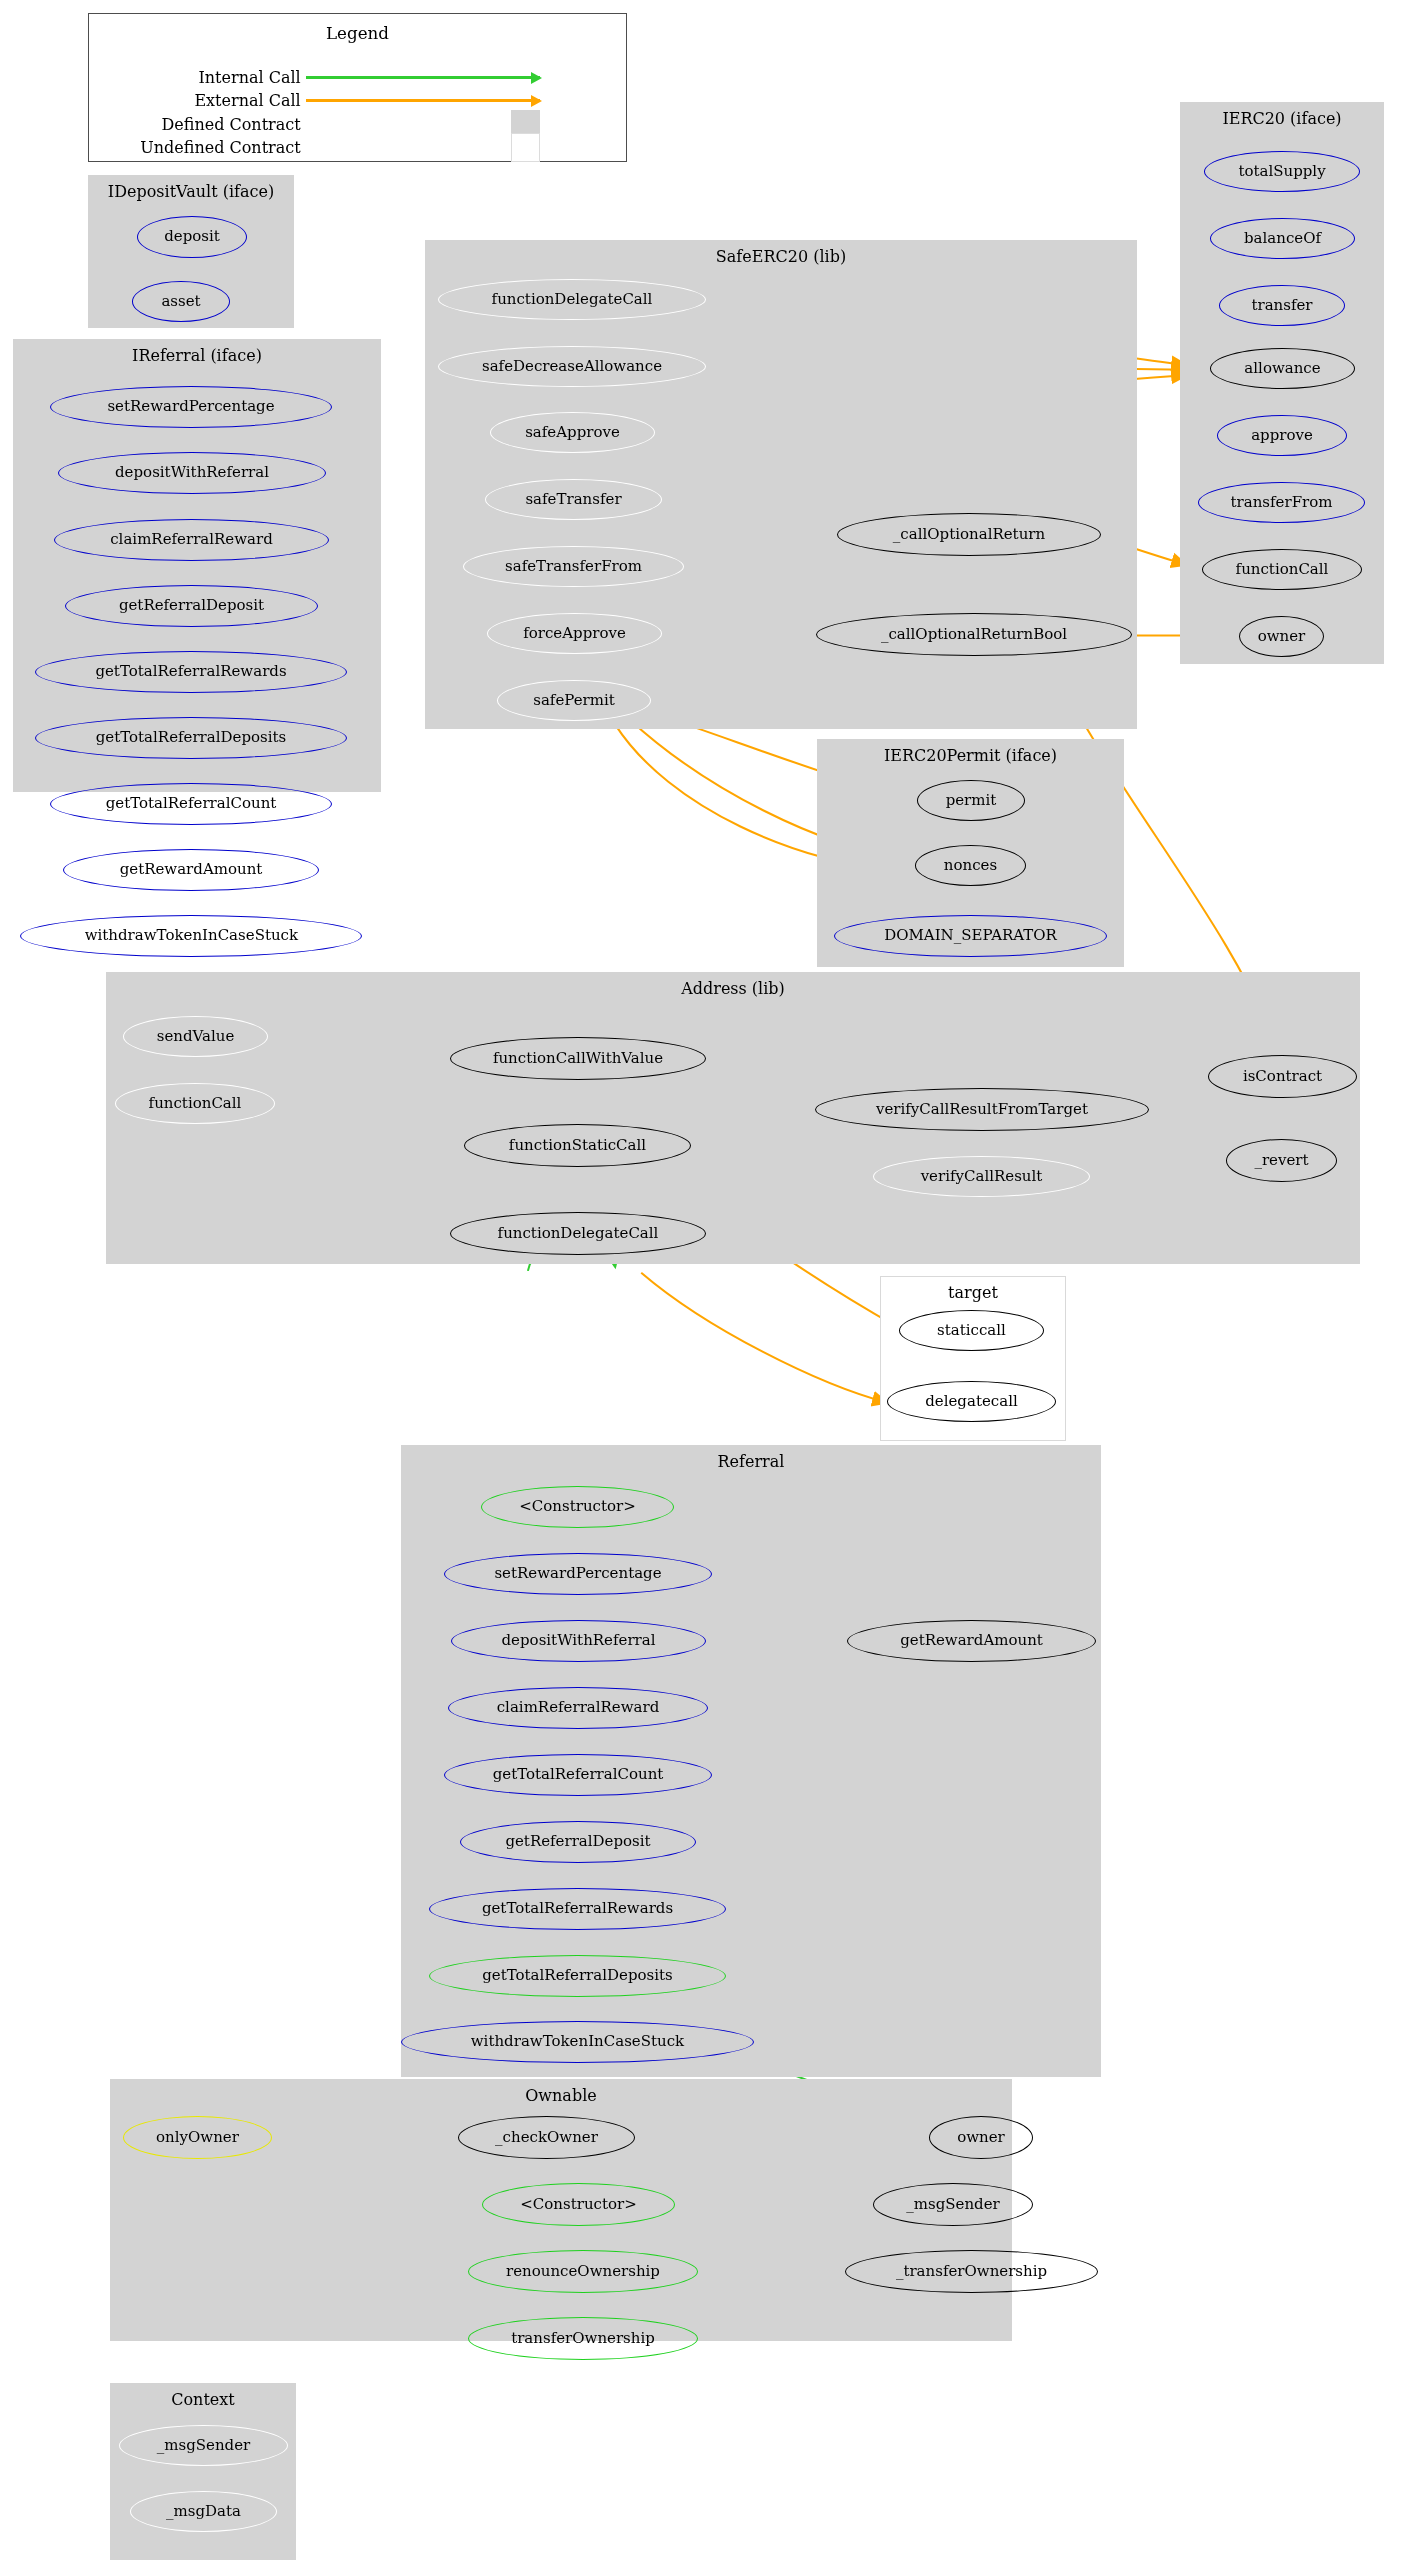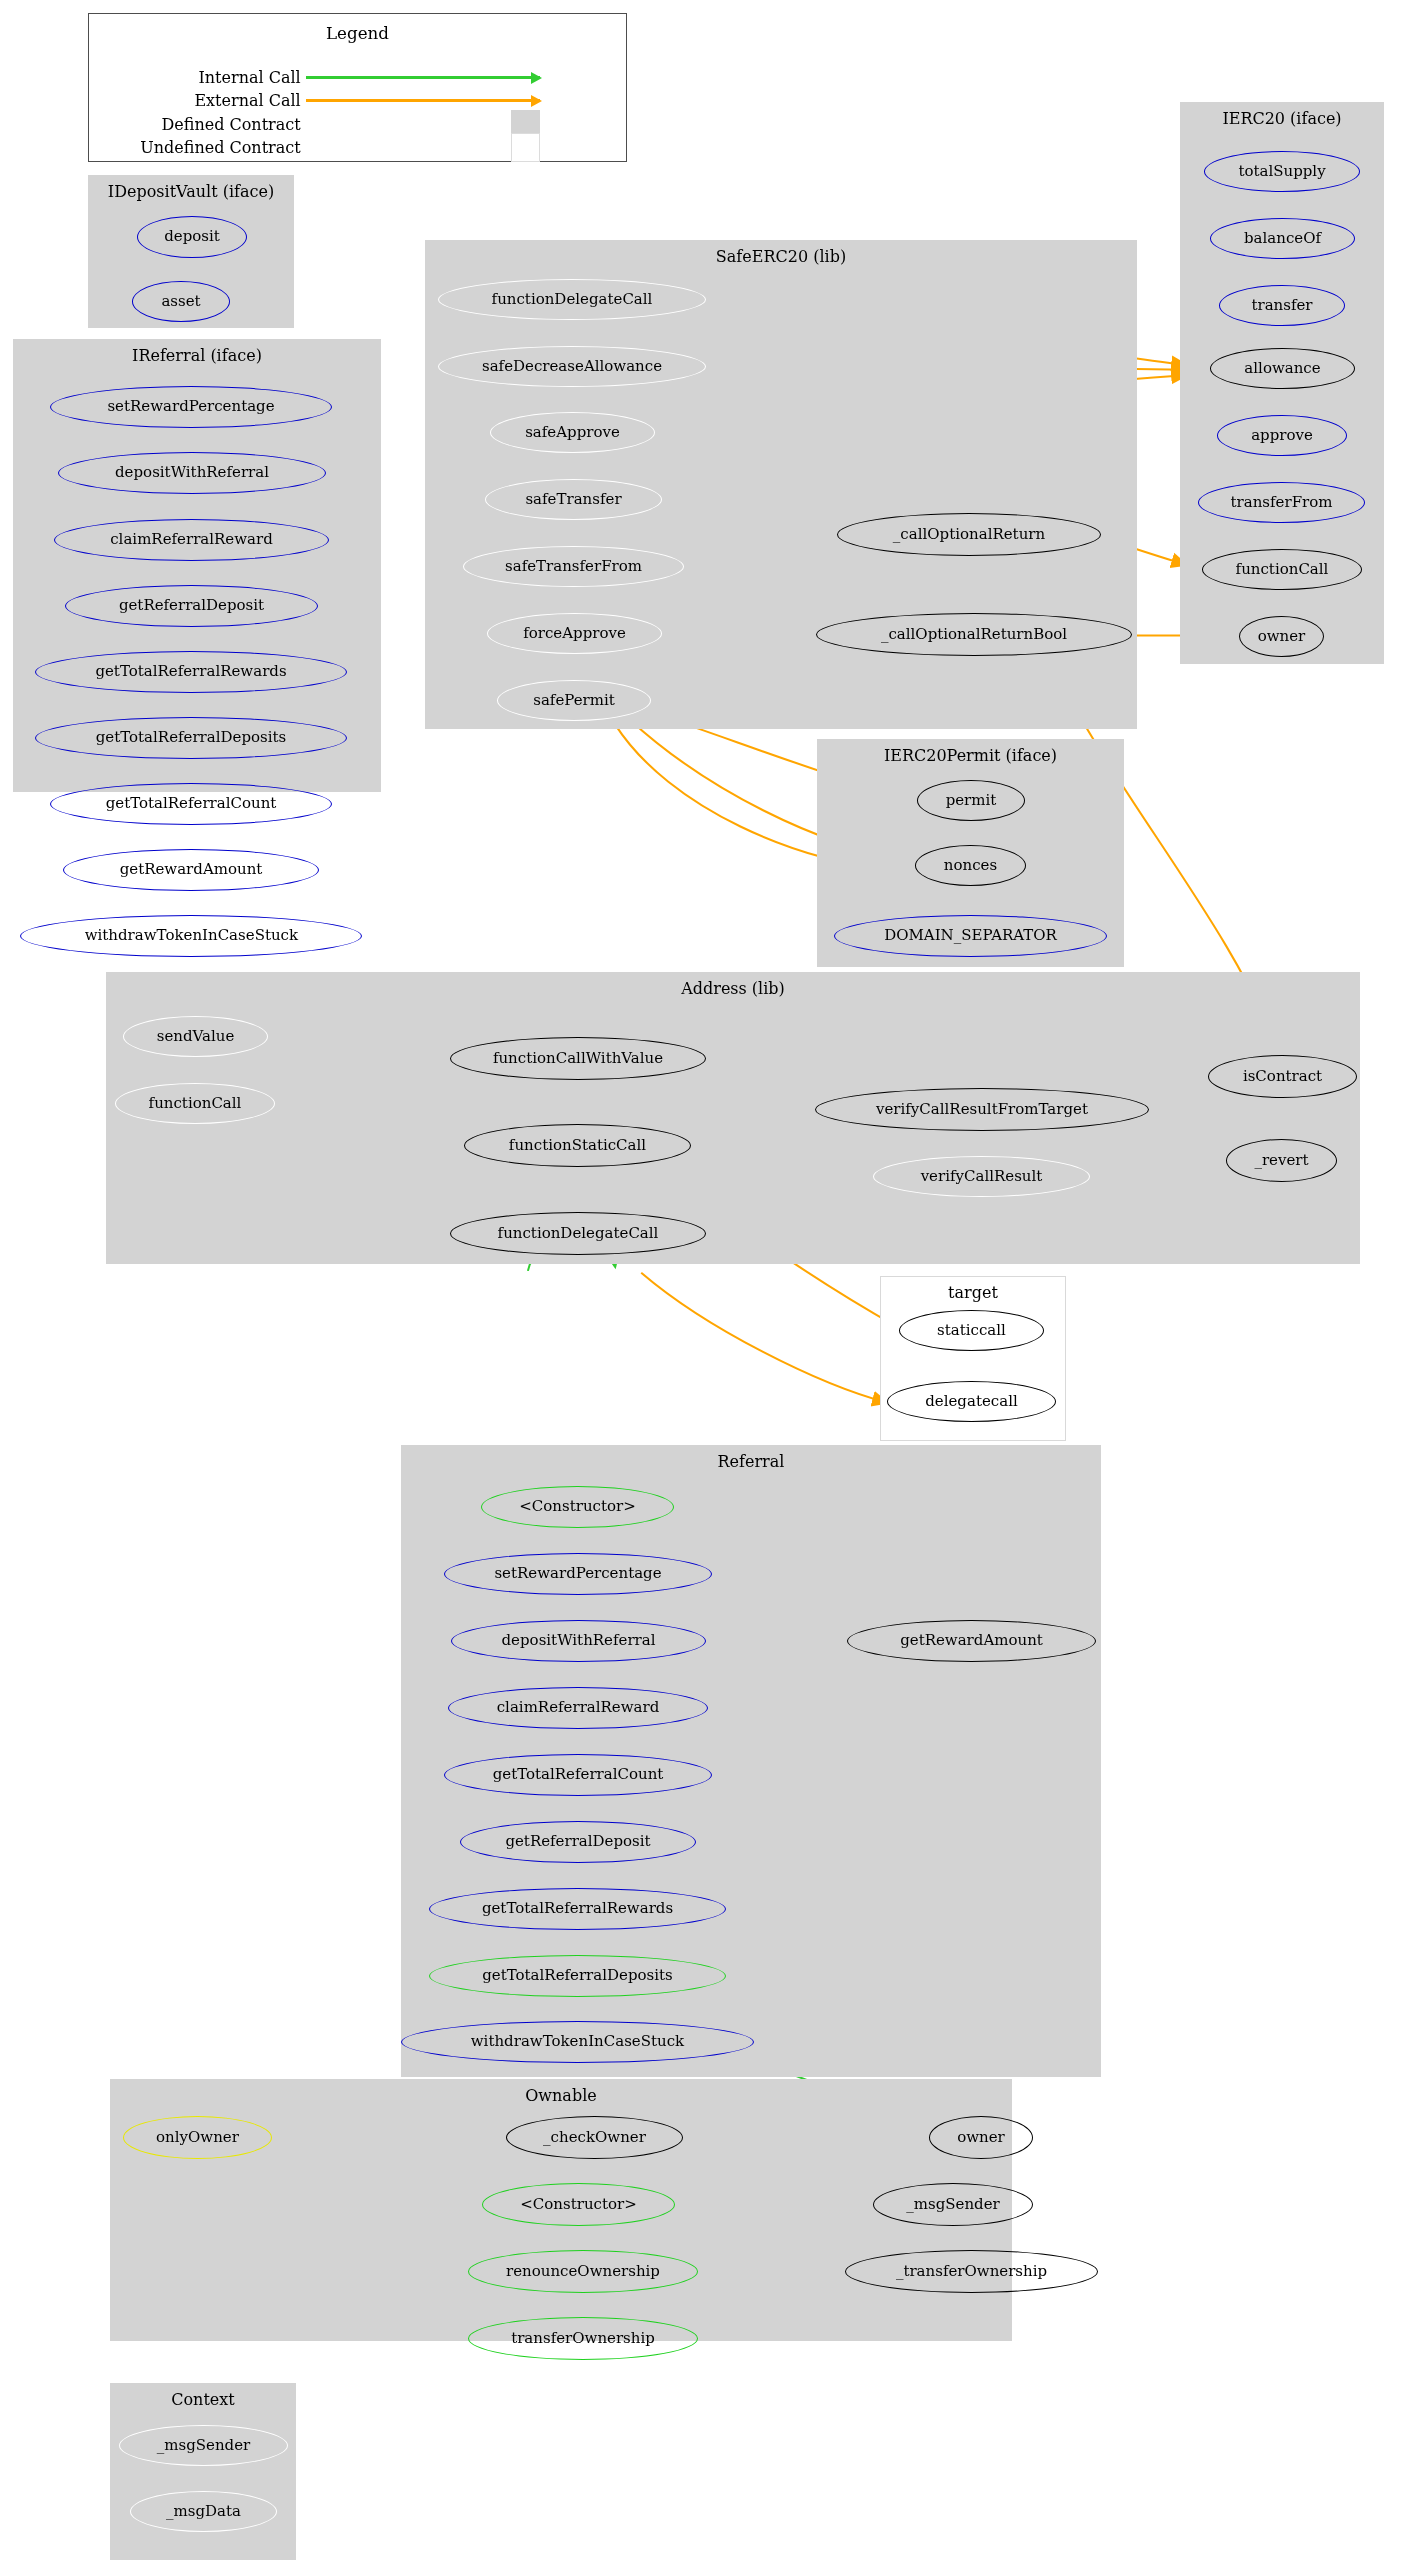--- a/index.html
+++ b/index.html
@@ -315,21 +315,21 @@
   <div class="node n-black" style="left:847px;top:1620px;width:249px;height:42px;">
     <span>getRewardAmount</span>
     </div>
 
   <div class="cluster" style="left:110px;top:2079px;width:902px;height:262px;">
     <div class="cluster-label">Ownable</div>
   </div>
   <div class="node n-yellow" style="left:123px;top:2116px;width:149px;height:43px;">
     <span>onlyOwner</span>
     </div>
-  <div class="node n-black" style="left:506px;top:2116px;width:177px;height:43px;">
+  <div class="node n-black" style="left:458px;top:2116px;width:177px;height:43px;">
     <span>_checkOwner</span>
     </div>
   <div class="node n-green" style="left:482px;top:2183px;width:193px;height:43px;">
     <span>&lt;Constructor&gt;</span>
     </div>
   <div class="node n-green" style="left:468px;top:2250px;width:230px;height:43px;align-items:center;">
     <span>renounceOwnership</span>
     </div>
   <div class="node n-green" style="left:468px;top:2317px;width:230px;height:43px;">
     <span>transferOwnership</span>

